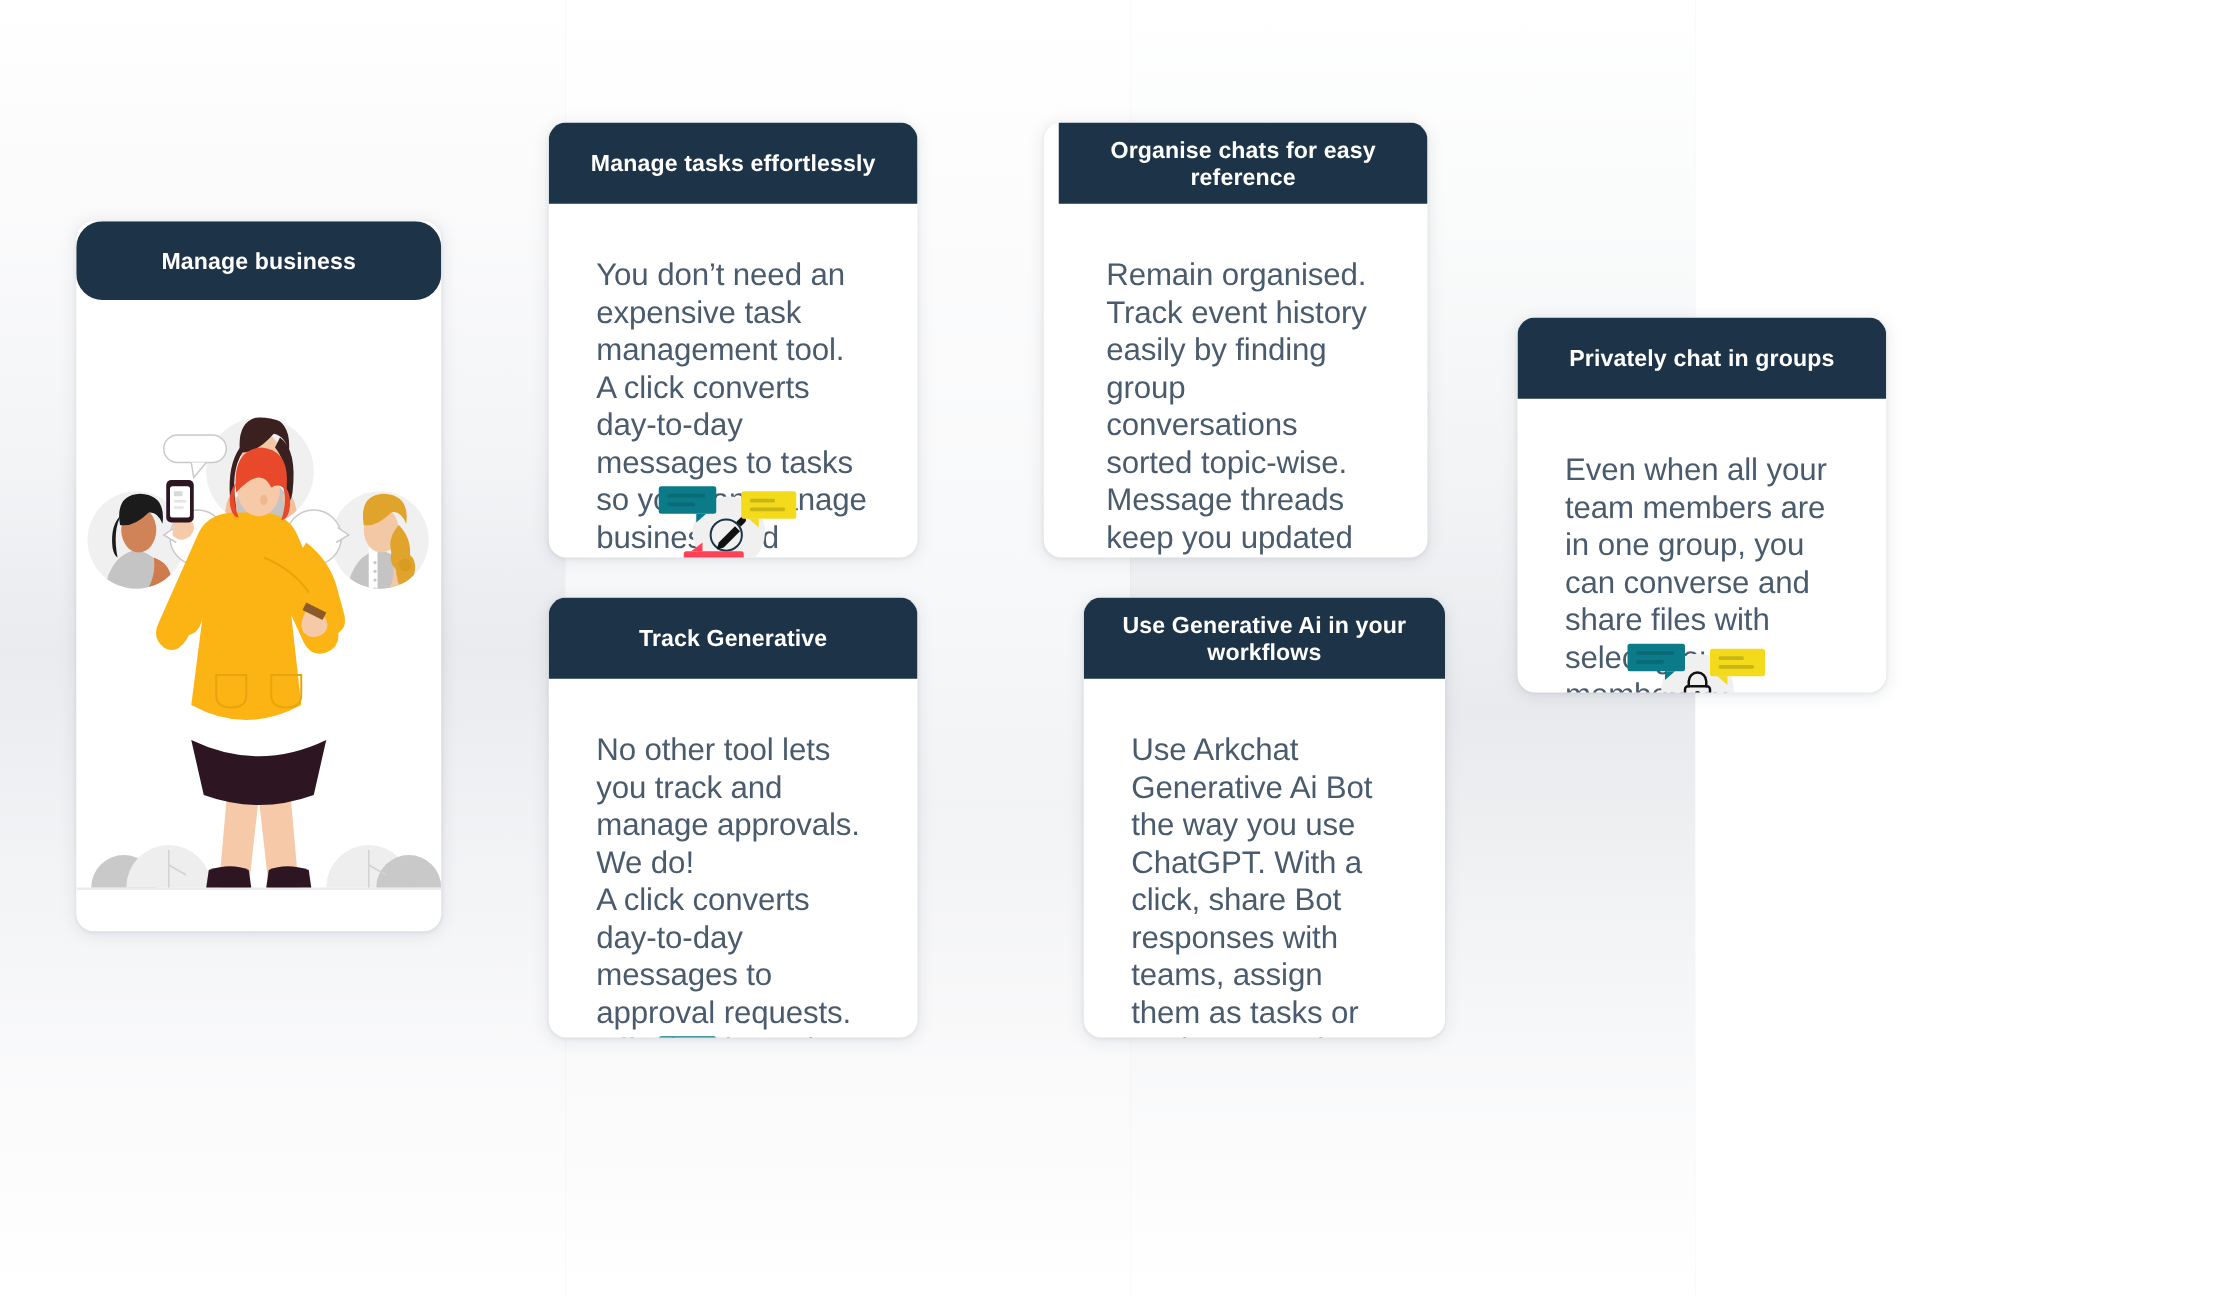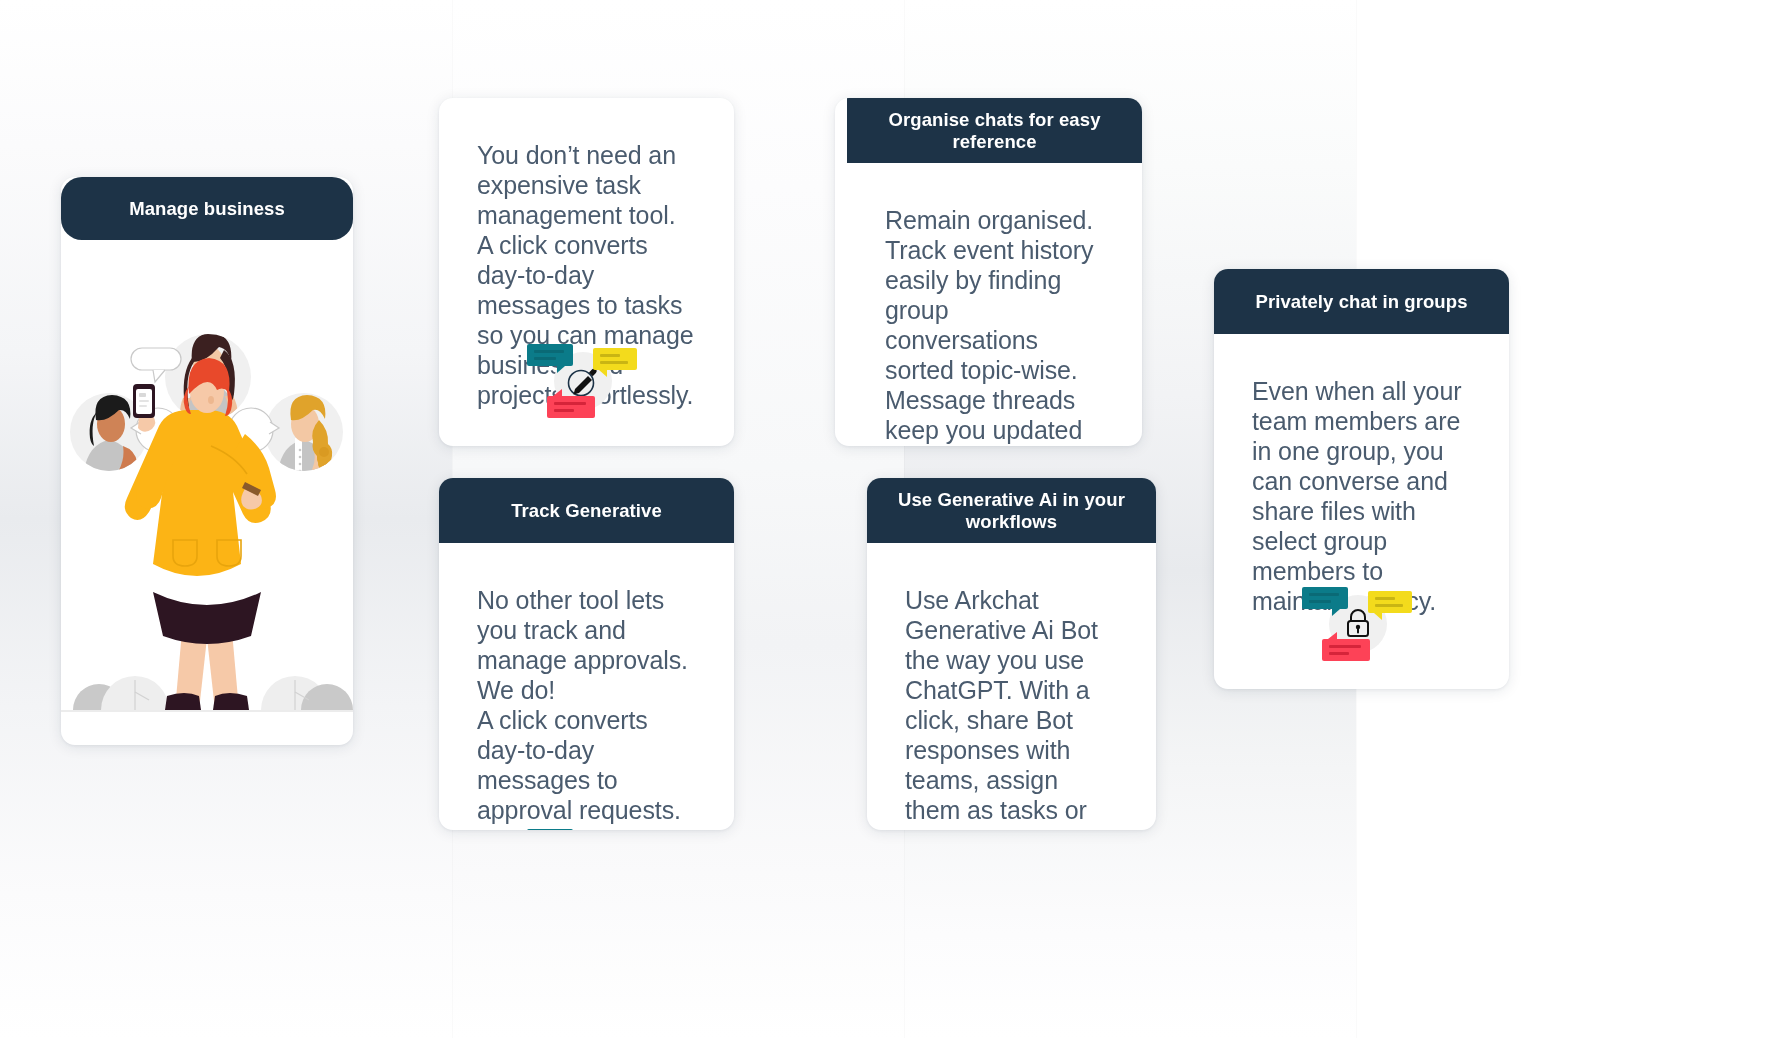--- a/index.html
+++ b/index.html
@@ -97,21 +97,21 @@
   }
 
   
   #card-manage-business  { left: 61px;   top: 177px; width: 292px; height: 568px; }
   #card-manage-business .card-header { height: 63px; font-size: 18.5px; border-radius: 21px; }
 
   #card-manage-tasks     { left: 439px;  top: 98px;  width: 295px; height: 348px; }
   #card-track-approvals  { left: 439px;  top: 478px; width: 295px; height: 352px; }
   #card-organise-chats   { left: 835px;  top: 98px;  width: 295px; height: 348px; padding-left: 12px; }
   #card-generative-ai    { left: 867px;  top: 478px; width: 289px; height: 352px; }
-  #card-private-groups   { left: 1214px; top: 269px; width: 295px; height: 420px; }
+  #card-private-groups   { left: 1214px; top: 254px; width: 295px; height: 300px; }
 
   #card-manage-tasks .card-header,
   #card-track-approvals .card-header,
   #card-organise-chats .card-header,
   #card-generative-ai .card-header,
   #card-private-groups .card-header { height: 65px; }
 
   
   .icon-cluster {
     position: absolute;
@@ -351,20 +351,23 @@
           <path d="M128 146 q-8 10 -4 22 q2 6 6 6 q-6 -16 -2 -28 z" fill="#e8492b"></path>
           <path d="M164 146 q10 8 6 24 q-2 6 -6 6 q6 -18 0 -30 z" fill="#e8492b"></path>
           <ellipse cx="150" cy="160" rx="3" ry="4" fill="#edb78f"></ellipse>
         </g>
       </svg>
     </div>
   </div>
 </div>
 
 <div class="card" id="card-manage-tasks">
+  <div class="card-header">
+    <span>Manage tasks effortlessly</span>
+  </div>
   <div class="card-body">
     <p class="card-text">You don’t need an expensive task management tool.
 A click converts day-to-day messages to tasks so you can manage business and projects effortlessly.</p>
     <div class="icon-cluster">
       <div class="icon-disc"></div>
       <div class="glyph">
         <svg width="34" height="34" viewBox="0 0 34 34">
           <circle cx="15" cy="19" r="12.5" fill="none" stroke="#1d3347" stroke-width="1.6"></circle>
           <path d="M9 25 l13 -13 l4 4 l-13 13 l-5.5 1.5 z" fill="#111111"></path>
           <path d="M23 8.5 l3.2 -3.2 a2.6 2.6 0 0 1 3.7 3.7 l-3.2 3.2 z" fill="#111111"></path>

